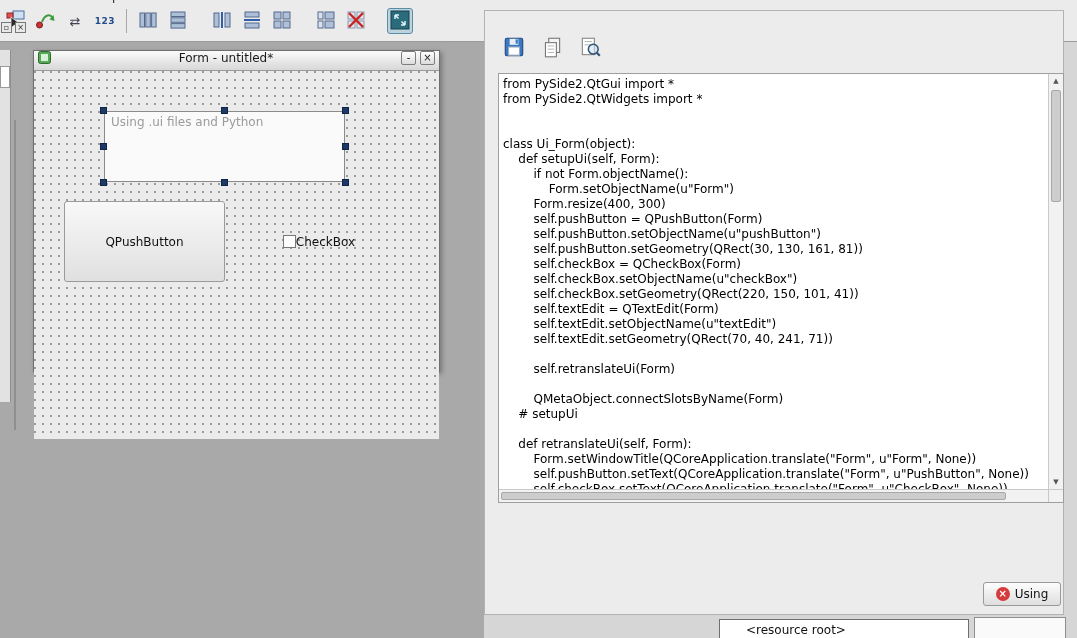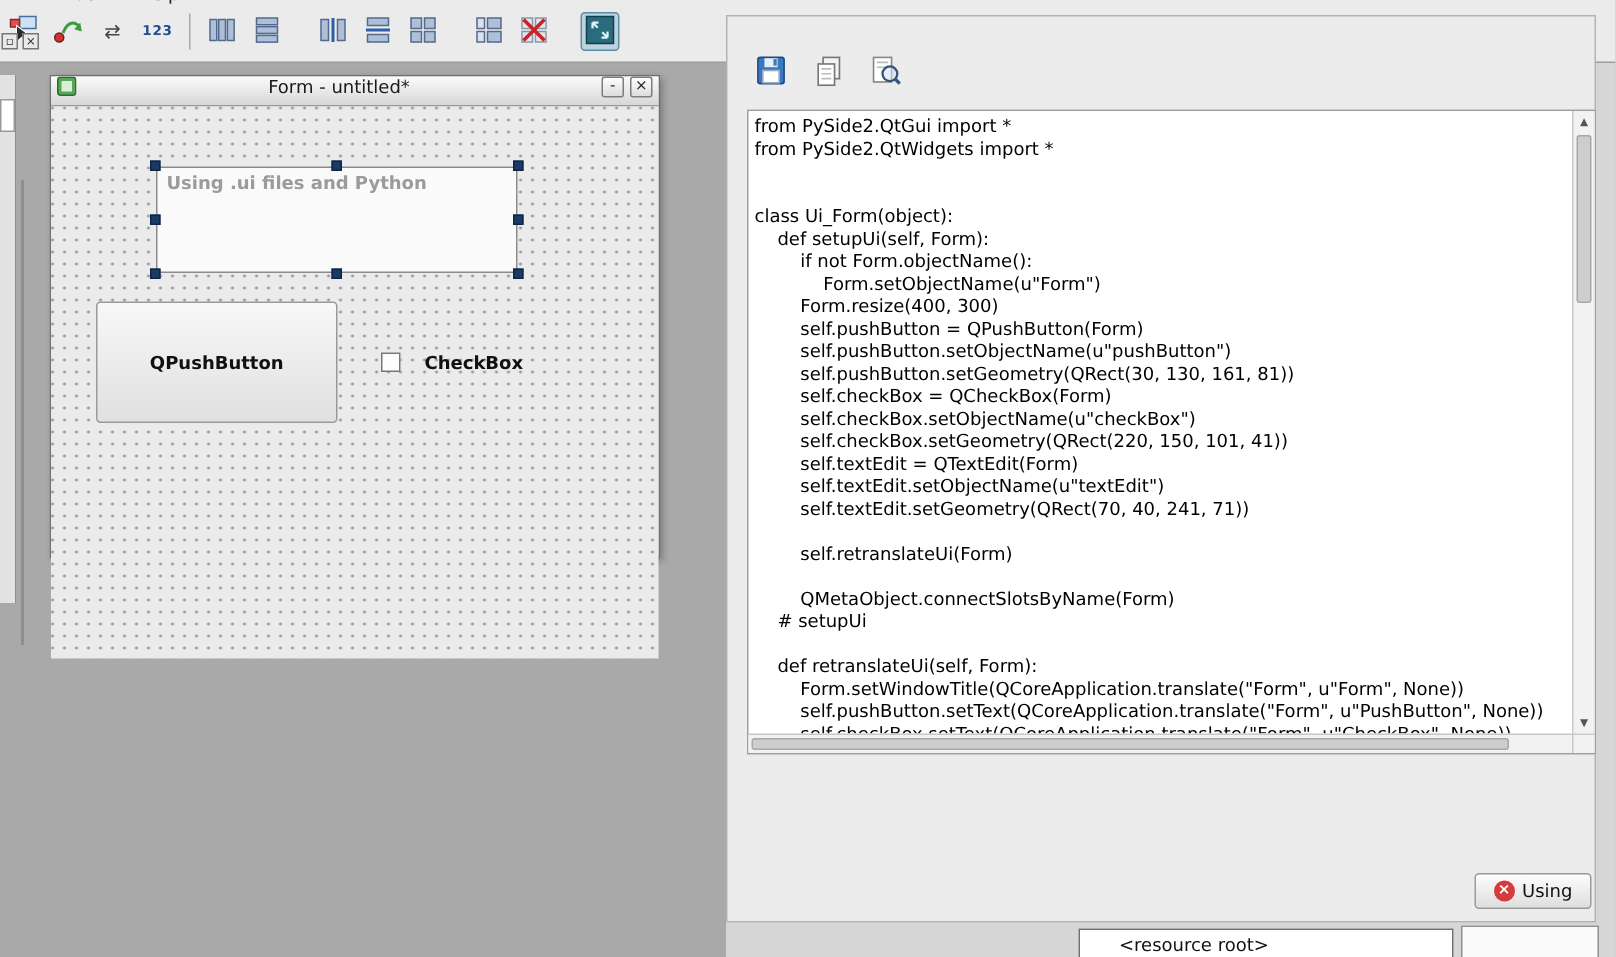--- a/index.html
+++ b/index.html
@@ -28,31 +28,31 @@
   .left-box{position:absolute;left:0;top:24px;width:10px;height:22px;background:#fff;border:1px solid #9a9a9a;}
   .left-scroll{position:absolute;left:14px;top:78px;width:2px;height:310px;background:#8f8f8f;}
 
   
   .form-window{position:absolute;left:33px;top:8px;width:407px;height:322px;background:#ececec;border:1px solid #6e6e6e;box-shadow:2px 2px 5px rgba(0,0,0,.3);}
   .fw-titlebar{height:20px;background:linear-gradient(#fbfbfb,#d7d7d7);border-bottom:1px solid #9a9a9a;display:flex;align-items:flex-start;padding:0 4px;gap:4px;}
   .fw-title{flex:1;text-align:center;font-size:12px;color:#1a1a1a;}
   .fw-btn{width:15px;height:14px;border:1px solid #7d7d7d;background:linear-gradient(#fefefe,#dcdcdc);font-size:10px;line-height:12px;text-align:center;border-radius:2px;color:#222;}
   .fw-body{position:relative;height:368px;background-color:#ebebeb;
     background-image:radial-gradient(#9b9b9b 0.9px,transparent 1.15px);
-    background-size:8px 8px;background-position:5px 5px;font-weight:bold;}
+    background-size:8px 8px;background-position:5px 5px;}
 
   
   .sel-wrap{position:absolute;left:70px;top:40px;width:241px;height:71px;}
   .w-textedit{position:absolute;inset:0;background:#fafafa;border:1px solid #8a8a8a;padding:3px 6px;font-size:12px;color:#9b9b9b;}
   .handle{position:absolute;width:7px;height:7px;background:#1d3a67;border:1px solid #0e2547;}
   .h-nw{left:-4px;top:-4px;} .h-n{left:calc(50% - 3.5px);top:-4px;} .h-ne{right:-4px;top:-4px;}
   .h-w{left:-4px;top:calc(50% - 3.5px);} .h-e{right:-4px;top:calc(50% - 3.5px);}
   .h-sw{left:-4px;bottom:-4px;} .h-s{left:calc(50% - 3.5px);bottom:-4px;} .h-se{right:-4px;bottom:-4px;}
   .w-pushbutton{position:absolute;left:30px;top:130px;width:161px;height:81px;background:linear-gradient(#f8f8f8,#e0e0e0);border:1px solid #9a9a9a;border-radius:3px;display:flex;align-items:center;justify-content:center;font-size:12px;color:#111;}
-  .w-checkbox{position:absolute;left:220px;top:150px;width:101px;height:41px;display:flex;align-items:center;gap:16px;font-size:12px;color:#111;}
+  .w-checkbox{position:absolute;left:220px;top:150px;width:101px;height:41px;display:flex;align-items:center;gap:0;font-size:12px;color:#111;justify-content:flex-end;}
   .cb-box{width:13px;height:13px;background:#fdfdfd;border:1px solid #777;}
 
   
   .right-area{position:absolute;left:484px;top:42px;width:593px;height:596px;background:#d6d6d6;z-index:1;}
 
   
   .code-dialog{position:absolute;left:484px;top:10px;width:580px;height:605px;background:#ececec;border:1px solid #b3b3b3;z-index:5;}
   .dlg-toolbar{position:absolute;left:14px;top:22px;display:flex;gap:8px;}
   .dlg-tbtn{width:30px;height:30px;display:flex;align-items:center;justify-content:center;border-radius:3px;border:1px solid transparent;}
   .code-area{position:absolute;left:13px;top:62px;width:566px;height:430px;background:#fff;border:1px solid #9f9f9f;}

